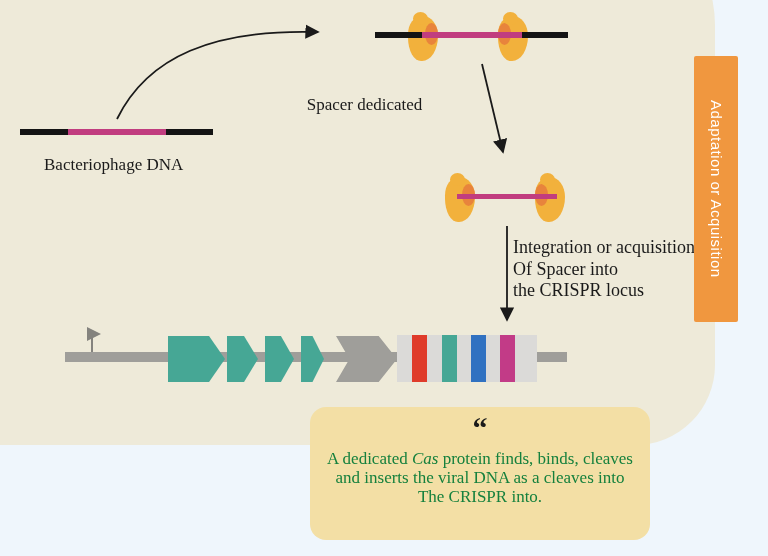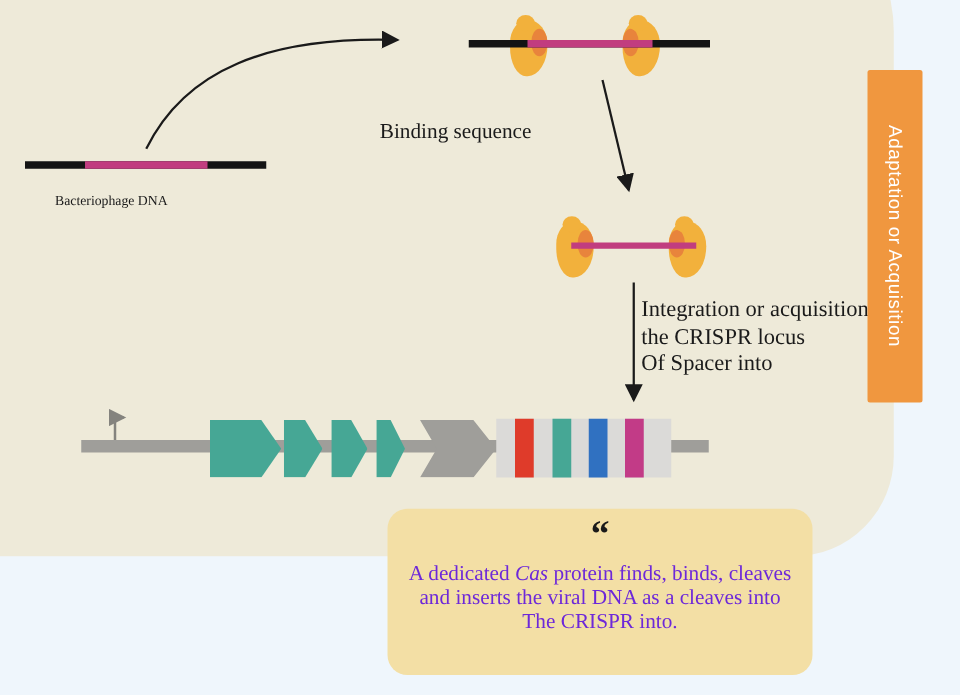--- a/index.html
+++ b/index.html
@@ -17,21 +17,21 @@
   
   .blob{position:absolute;width:30px;height:45px;background:#f2b13c;
         border-radius:48% 52% 55% 45% / 42% 46% 58% 54%;}
   .blob::after{content:'';position:absolute;top:-4px;left:5px;width:15px;height:13px;
         background:#f2b13c;border-radius:50%;}
   .blob .core{position:absolute;width:13px;height:22px;background:#e8843c;border-radius:50%;top:7px;}
   .blob.face-right .core{right:0px;}
   .blob.face-left .core{left:0px;}
 
   .label{position:absolute;color:#1a1a1a;}
-  .phage-label{left:44px;top:155px;font-size:11px;}
+  .phage-label{left:44px;top:155px;font-size:17px;}
   .binding-text{left:262px;top:95px;width:205px;text-align:center;font-size:17px;line-height:19px;}
   .integration-text{left:513px;top:237px;font-size:18px;line-height:21.5px;}
 
   
   .backbone{position:absolute;left:65px;top:352px;width:502px;height:10px;background:#9f9e9a;}
   .gene{position:absolute;top:336px;height:46px;background:#46a795;}
   .gene-1{left:168px;width:57px;clip-path:polygon(0 0,72% 0,100% 50%,72% 100%,0 100%);}
   .gene-2{left:227px;width:31px;clip-path:polygon(0 0,55% 0,100% 50%,55% 100%,0 100%);}
   .gene-3{left:265px;width:29px;clip-path:polygon(0 0,55% 0,100% 50%,55% 100%,0 100%);}
   .gene-4{left:301px;width:23px;clip-path:polygon(0 0,50% 0,100% 50%,50% 100%,0 100%);}
@@ -40,21 +40,21 @@
   .repeat-band{position:absolute;left:397px;top:335px;width:140px;height:47px;background:#dbdad8;}
   .stripe{position:absolute;top:0;bottom:0;width:15px;}
   .stripe-1{left:15px;} .stripe-2{left:45px;} .stripe-3{left:74px;} .stripe-4{left:103px;}
 
   
   .quote-card{position:absolute;left:310px;top:407px;width:340px;height:133px;
               background:#f3dfa5;border-radius:16px;}
   .quote-mark{position:absolute;top:6px;left:0;right:0;text-align:center;
               font-size:30px;font-weight:bold;color:#1a1a1a;line-height:30px;}
   .quote-text{position:absolute;top:42px;left:8px;right:8px;text-align:center;
-              font-size:17px;line-height:19px;color:#6d28d9;}
+              font-size:17px;line-height:19px;color:#15803d;}
   .quote-text i{font-style:italic;}
 
   
   .side-tab{position:absolute;left:694px;top:56px;width:44px;height:266px;background:#f0973f;
             display:flex;align-items:center;justify-content:center;border-radius:2px;cursor:pointer;}
   .side-tab span{writing-mode:vertical-rl;font-family:"Liberation Sans",sans-serif;
             font-size:15px;color:#ffffff;letter-spacing:0.5px;white-space:nowrap;}
 
   svg.overlay{position:absolute;left:0;top:0;pointer-events:none;}
 </style>
@@ -89,35 +89,35 @@
     <div class="core"></div>
   </div>
   <div class="blob face-left" style="left:498px;top:16px;">
     <div class="core"></div>
   </div>
   <div class="strand" style="left:375px;top:32px;width:193px;height:6px;">
     <div class="segment" style="left:47px;width:100px;"></div>
   </div>
 
   <div class="label binding-text">
-    <div>Binding sequence</div>
+    <div>Spacer dedicated</div>
   </div>
 
   <div class="blob face-right" style="left:445px;top:177px;">
     <div class="core"></div>
   </div>
   <div class="blob face-left" style="left:535px;top:177px;">
     <div class="core"></div>
   </div>
   <div class="strand" style="left:457px;top:194px;width:100px;height:5px;background:#c13d7f;"></div>
 
   <div class="label integration-text">
     <div>Integration or acquisition</div>
+    <div>Of Spacer into</div>
     <div>the CRISPR locus</div>
-    <div>Of Spacer into</div>
   </div>
 
   <div>
     <div class="backbone"></div>
     <div class="gene gene-1"></div>
     <div class="gene gene-2"></div>
     <div class="gene gene-3"></div>
     <div class="gene gene-4"></div>
     <div class="leader"></div>
     <div class="repeat-band">

